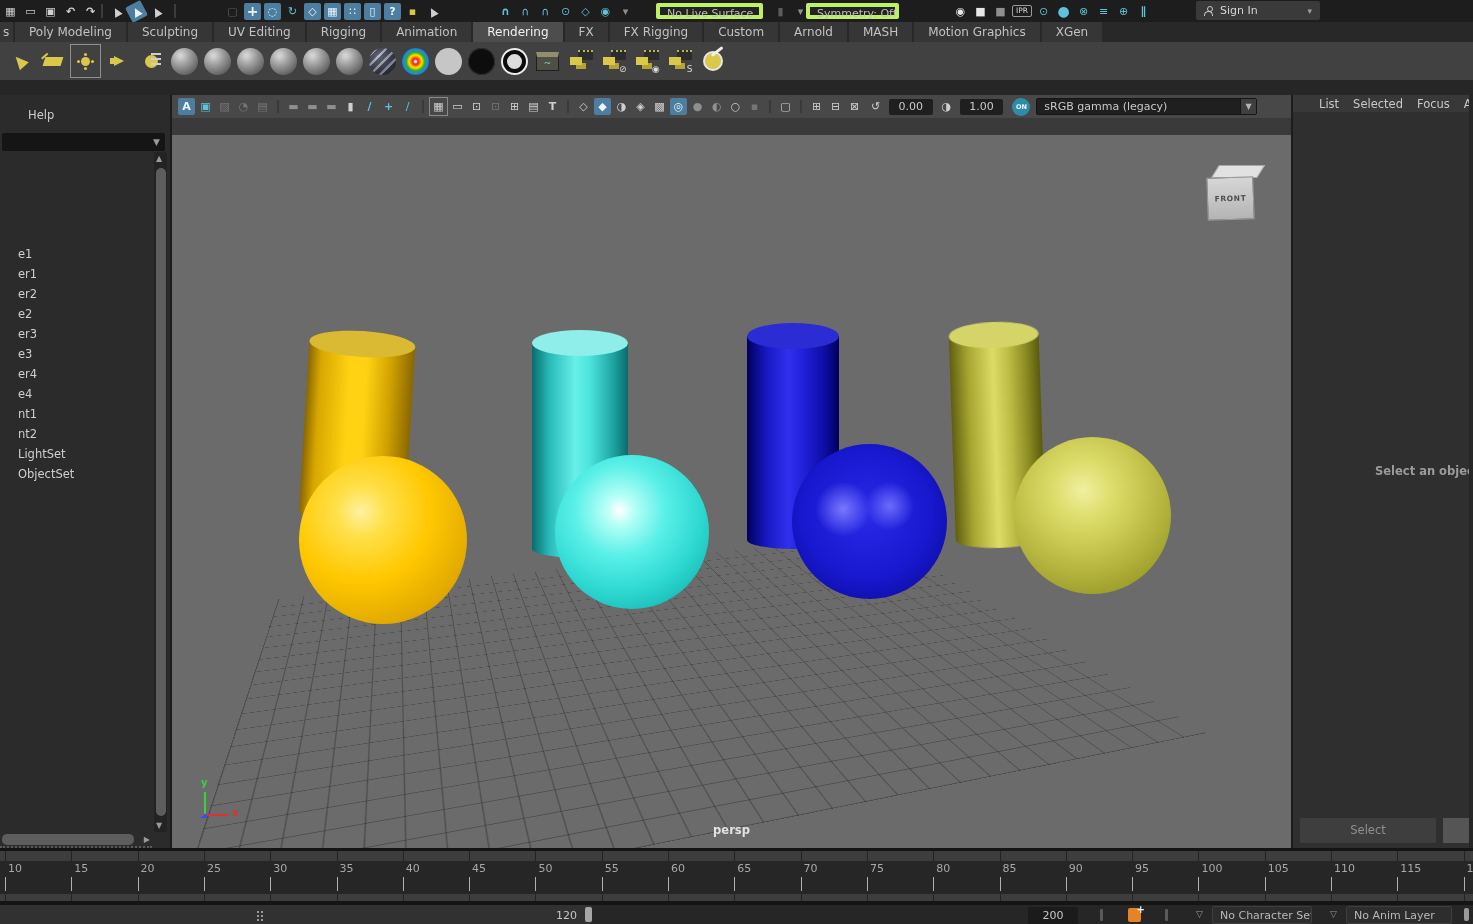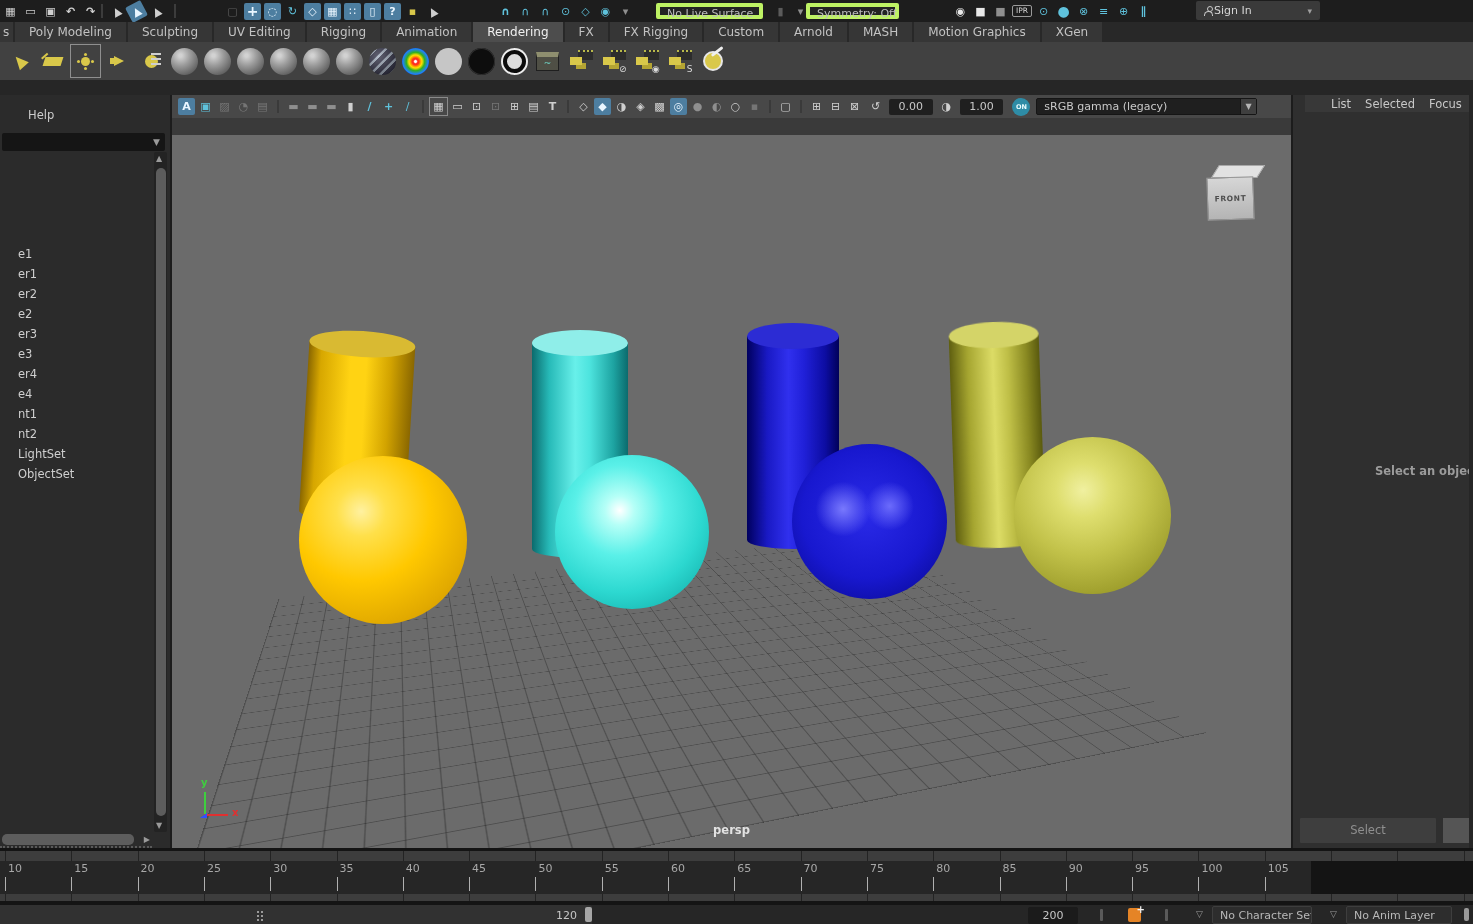--- a/index.html
+++ b/index.html
@@ -24,21 +24,21 @@
   .ic.bluebg{background:#4d7ea0;border-radius:2px;color:#eaf6ff;}
   .ic.boxed{outline:1px solid #8a8a8a;}
   .ic.rot25{transform:rotate(-28deg);}
   .ic.txt{font-size:7.5px;border:1px solid #9a9a9a;border-radius:2px;height:12px;line-height:10px;
           width:20px;margin-top:0;color:#d5d5d5;}
   .vsep{position:absolute;top:4px;width:2px;height:14px;background:#3c3c3c;}
   .vsep2{width:2px;height:13px;background:#3a3a3a;margin:0 4px;flex:0 0 auto;align-self:center;}
   .slfield{position:absolute;top:3px;height:16px;background:#232323;border:4px solid #bef264;
            border-radius:2px;color:#bdbdbd;line-height:14px;padding:0 7px;white-space:nowrap;}
   .signin{position:absolute;left:1196px;top:1px;width:124px;height:19px;background:#3a3a3a;
-          border-radius:2px;display:flex;align-items:center;padding:0 8px;color:#d5d5d5;}
+          border-radius:2px;display:flex;align-items:center;gap:6px;padding:0 8px;color:#d5d5d5;}
   .person{position:relative;width:10px;height:10px;}
   .person::before{content:"";position:absolute;left:2.5px;top:0;width:4px;height:4px;
                   border:1.4px solid #c9c9c9;border-radius:50%;}
   .person::after{content:"";position:absolute;left:0;top:5.5px;width:7px;height:4px;
                  border:1.4px solid #c9c9c9;border-bottom:none;border-radius:5px 5px 0 0;}
   .signin .caret{margin-left:auto;color:#9f9f9f;font-size:9px;}
 
   
   .shelftabs{position:absolute;left:0;top:22px;width:1473px;height:20px;background:#282828;
              display:flex;align-items:stretch;gap:2px;}
@@ -159,33 +159,33 @@
   .axis .az{position:absolute;left:6px;top:33px;width:7px;height:5px;background:#3050ff;
             clip-path:polygon(0 100%,100% 0,100% 100%);}
   .axis .ly{position:absolute;left:7px;top:-3px;color:#3ecf3e;font-size:10px;font-weight:bold;}
   .axis .lx{position:absolute;left:38px;top:27px;color:#e03030;font-size:10px;font-weight:bold;}
   .persp{position:absolute;left:50%;transform:translateX(-50%);bottom:11px;color:#e2e2e2;
          font-size:11.5px;font-weight:bold;}
 
   
   .rightpanel{position:relative;width:176px;height:753px;background:#2f2f2f;flex:0 0 auto;overflow:hidden;}
   .rp-menubar{height:17px;display:flex;gap:14px;padding-left:26px;align-items:center;
-              font-size:11.5px;color:#c8c8c8;white-space:nowrap;overflow:hidden;background:#383838;margin-left:12px;}
+              font-size:11.5px;color:#c8c8c8;white-space:nowrap;overflow:hidden;background:#383838;}
   .rp-msg{position:absolute;left:82px;top:369px;color:#9b9b9b;font-size:11.5px;font-weight:bold;white-space:nowrap;}
   .rp-select{position:absolute;left:7px;bottom:5px;width:136px;height:25px;background:#3e3e3e;
              border-radius:1px;color:#8f8f8f;font-size:11.5px;text-align:center;line-height:25px;}
   .rp-stub{position:absolute;right:0;bottom:5px;width:26px;height:25px;background:#555555;}
 
   
   .timeline{position:absolute;left:0;top:848px;width:1473px;height:57px;background:#141414;}
   .tl-strip{position:absolute;left:0;width:1473px;height:10px;background:#3d3d3d;overflow:hidden;}
   .tl-strip.top{top:3px;}
   .tl-strip.bot{top:46px;height:7px;}
   .tl-seg{position:absolute;top:0;width:1px;height:100%;background:rgba(18,18,18,.6);}
-  .tl-main{position:absolute;left:0;top:13px;width:1311px;height:33px;background:#262626;overflow:hidden;}
+  .tl-main{position:absolute;left:0;top:13px;width:1473px;height:33px;background:#262626;overflow:hidden;}
   .tl-num{position:absolute;top:1px;font-size:11px;color:#a8a8a8;}
   .tl-tick{position:absolute;top:16px;width:1px;height:14px;background:#b0b0b0;}
 
   
   .rangebar{position:absolute;left:0;top:905px;width:1473px;height:19px;background:#262626;overflow:hidden;}
   .range-track{position:absolute;left:0;top:0;width:592px;height:24px;background:#313131;border-radius:0 3px 3px 0;}
   .dots{position:absolute;left:256px;top:5px;width:7px;height:11px;
         background:radial-gradient(circle,#9a9a9a 1px,transparent 1.4px);background-size:4px 4px;}
   .range-end{position:absolute;left:556px;top:4px;color:#c6c6c6;}
   .scrub{position:absolute;left:585px;top:2px;width:7px;height:15px;background:#a6a6a6;border-radius:2px;}

